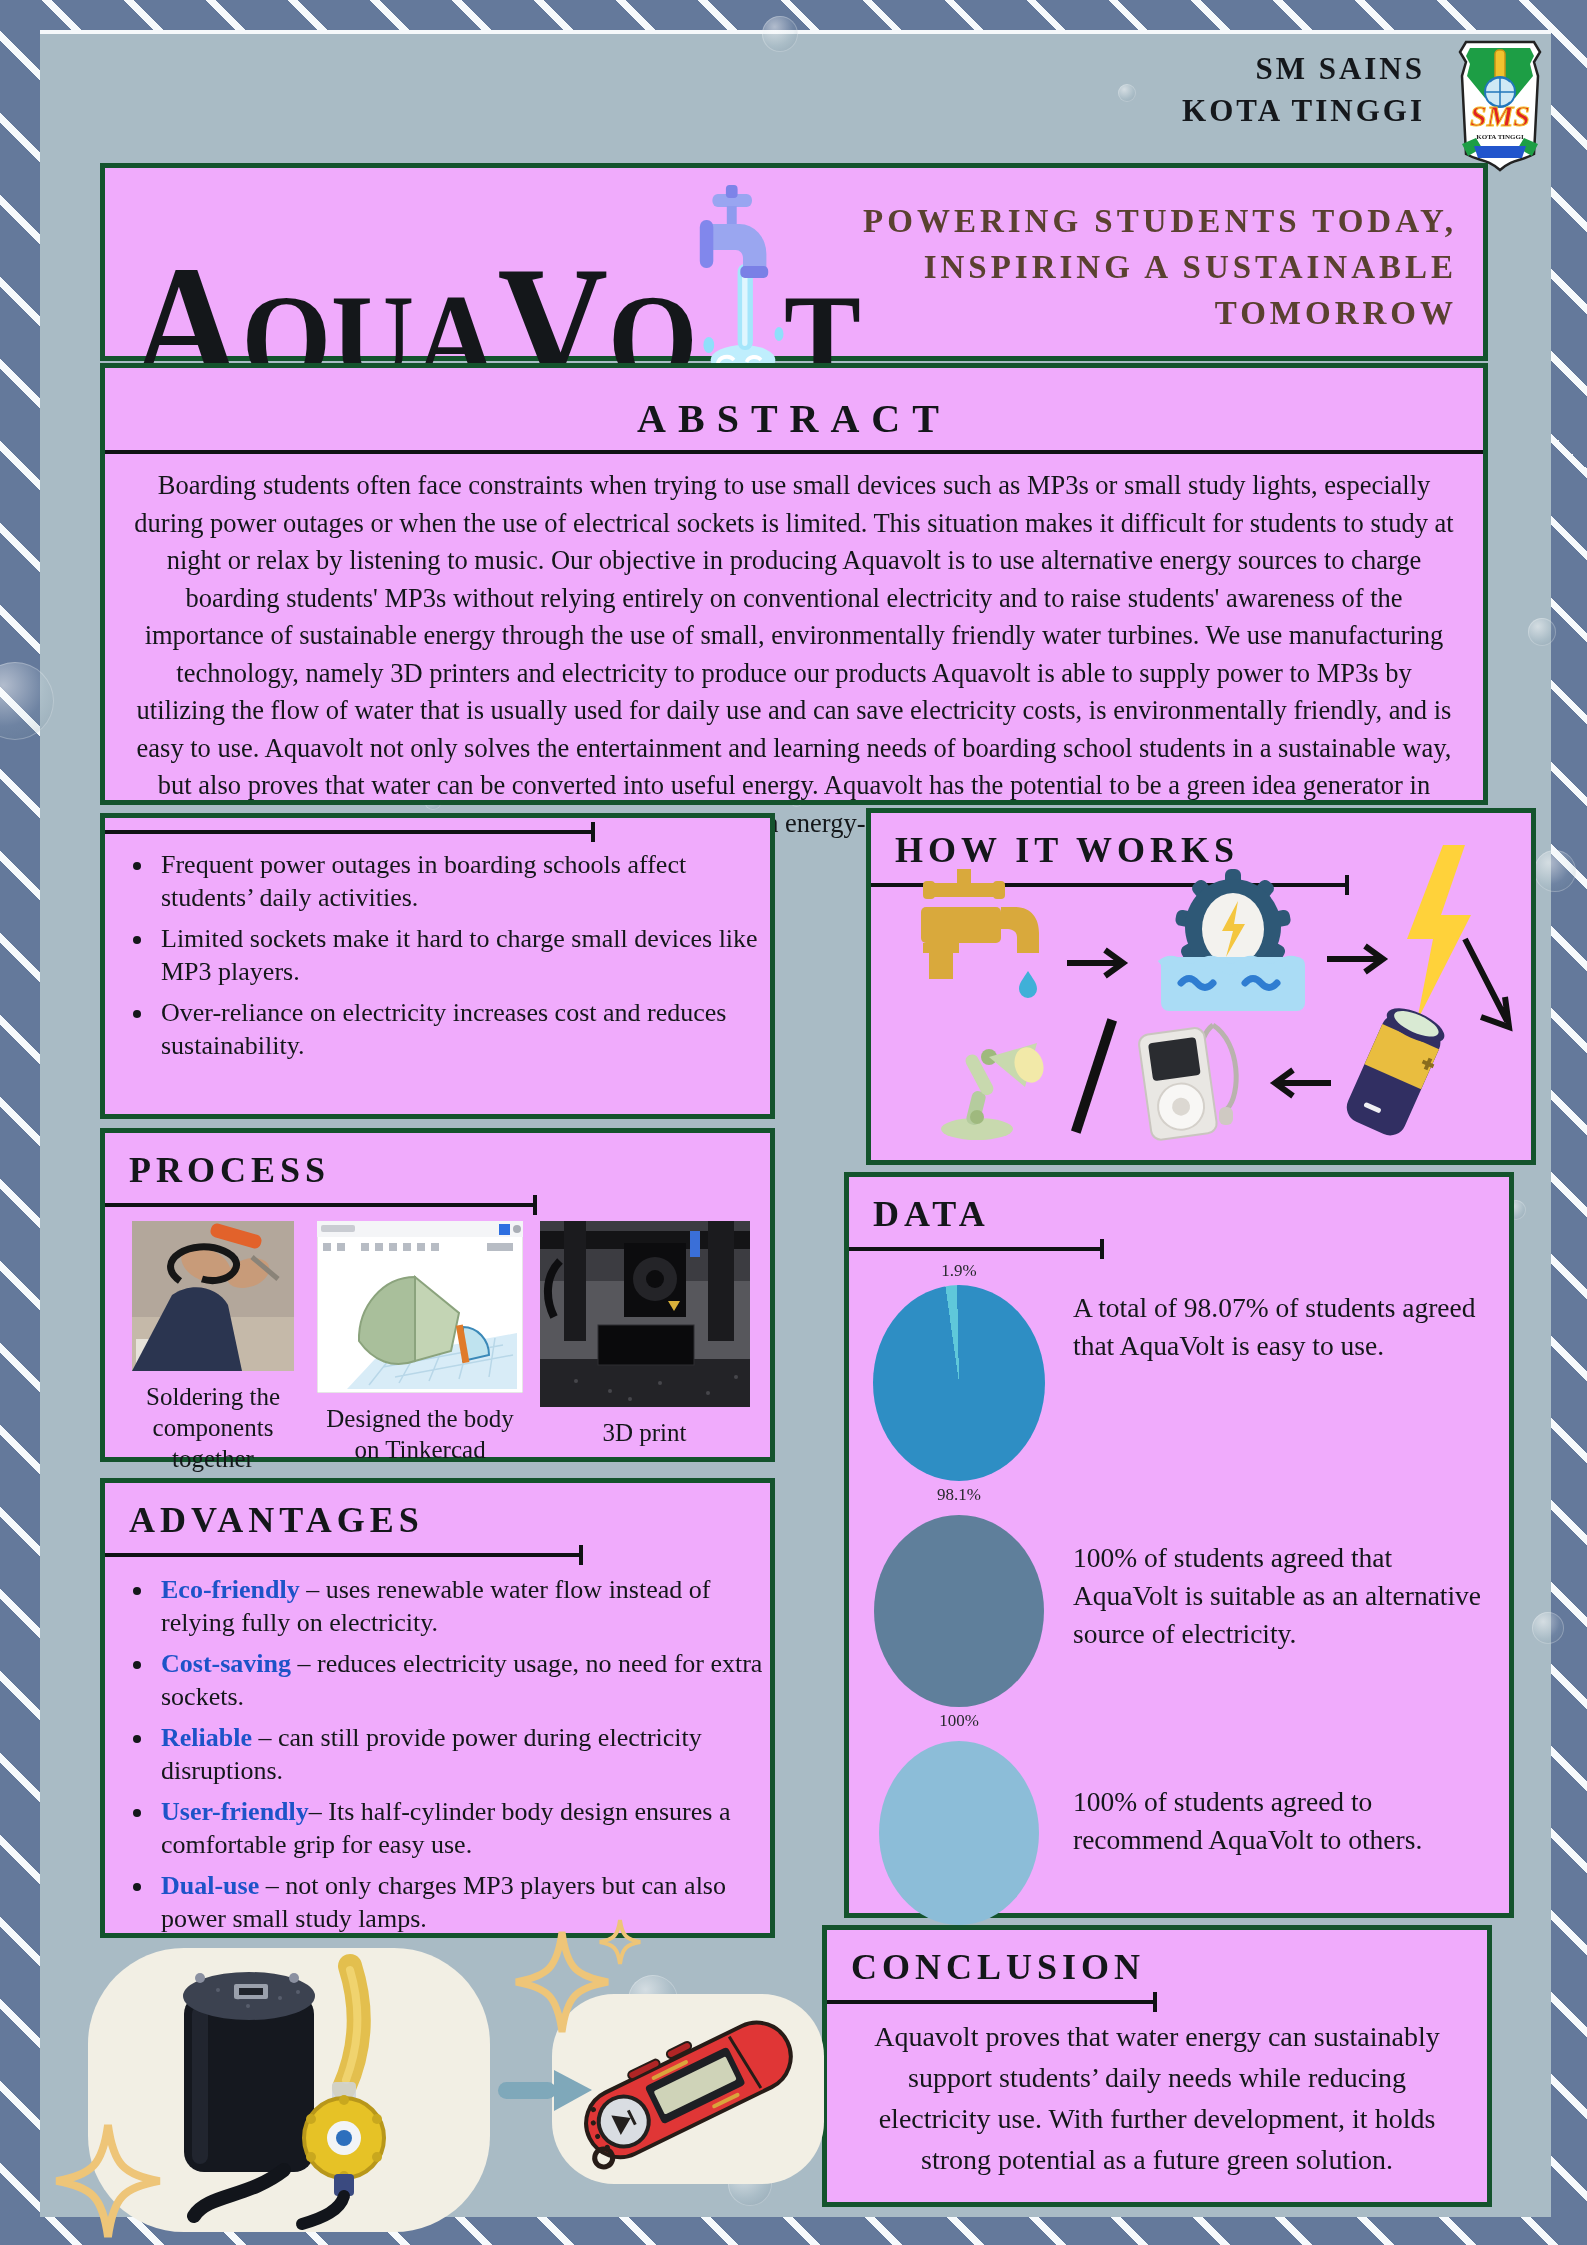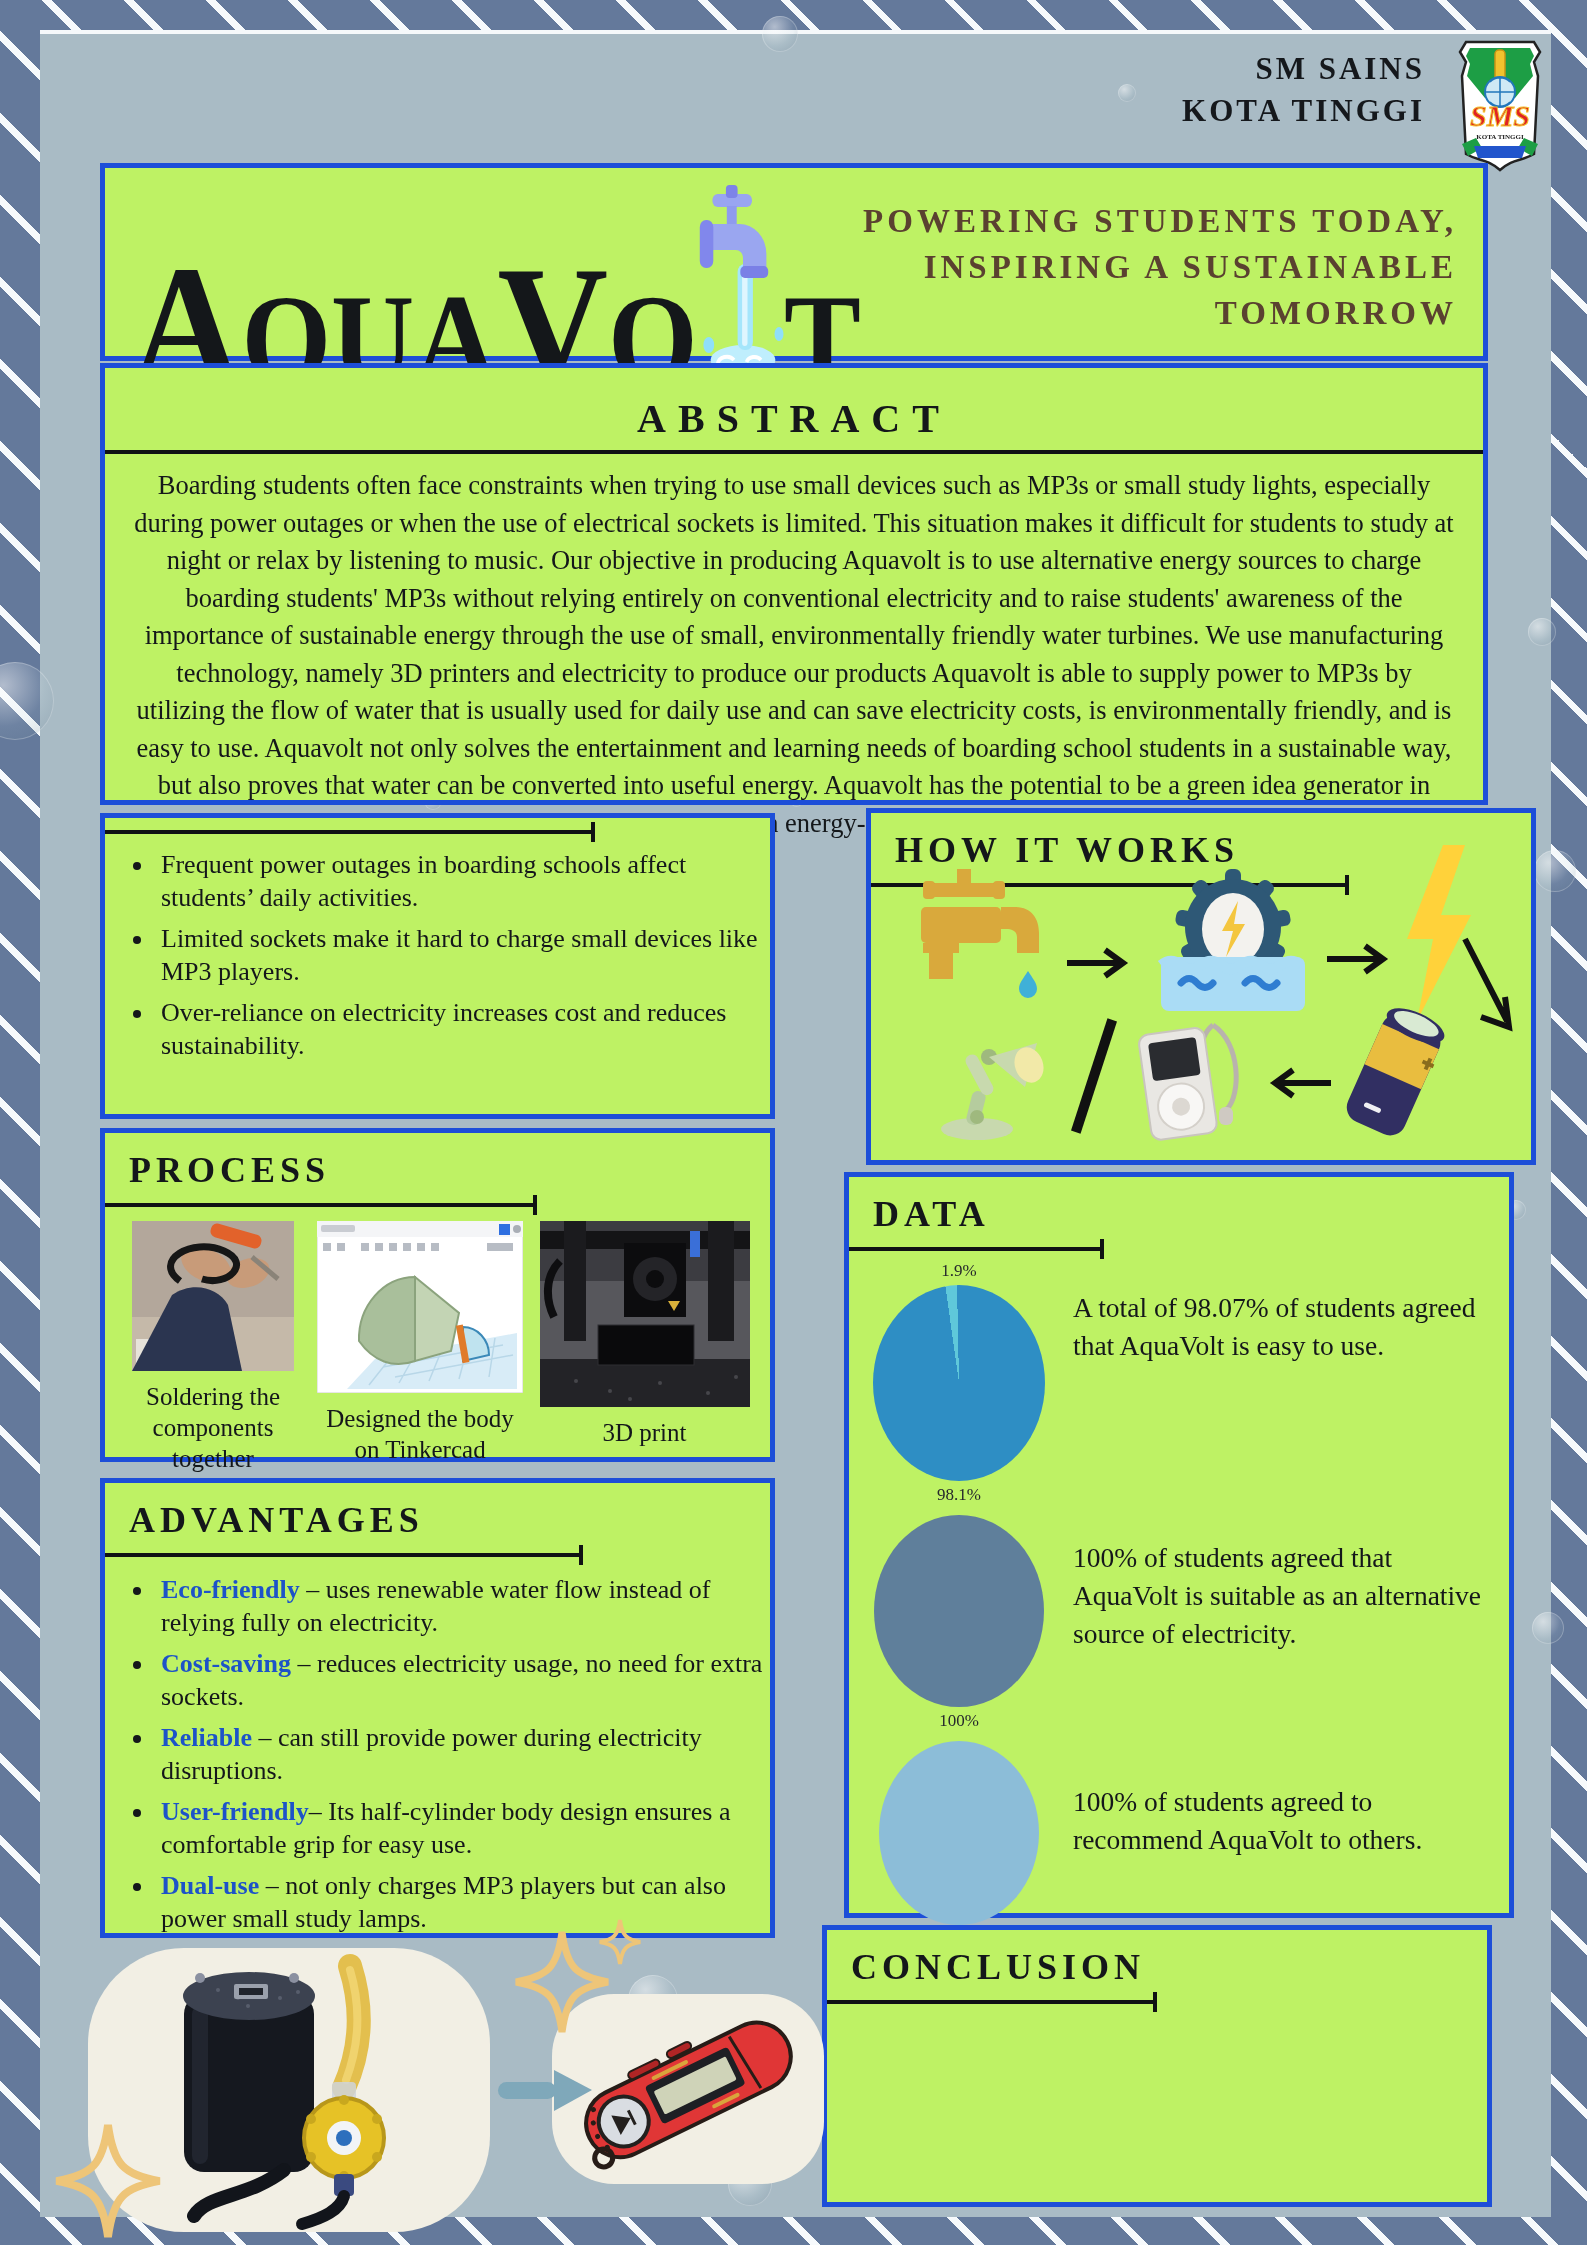--- a/index.html
+++ b/index.html
@@ -5,21 +5,21 @@
   html,body{margin:0;padding:0;background:#64799b;}
   .page{position:relative;width:1587px;height:2245px;background:#a9bbc5;overflow:hidden;
         font-family:Liberation Serif, serif;color:#14171a;}
   .frame{position:absolute;inset:0;
          background:repeating-linear-gradient(45deg,#64799b 0 51px,#f7fafc 51px 58px);}
   .inner-bg{position:absolute;left:40px;top:30px;right:36px;bottom:28px;background:#a9bbc5;
             border-top:4px solid #f5f8fa;}
   .bubble{position:absolute;border-radius:50%;z-index:1;
           background:radial-gradient(circle at 35% 30%,rgba(255,255,255,.5),rgba(185,205,215,.12) 55%,rgba(95,120,140,.28));
           box-shadow:inset 0 0 0 1px rgba(255,255,255,.25);}
-  .panel{position:absolute;background:#bef264;border:5px solid #1d4ed8;z-index:2;}
+  .panel{position:absolute;background:#f0abfc;border:5px solid #14532d;z-index:2;}
   .sec-title{font-weight:bold;font-size:36px;letter-spacing:5px;margin:16px 0 0 24px;}
   .rule{position:relative;height:4px;background:#101214;margin-top:12px;}
   .rule::after{content:"";position:absolute;right:0;top:-8px;width:4px;height:20px;background:#101214;}
   .list{margin:14px 0 0 50px;padding:0;font-size:26px;line-height:33px;}
   .list li{margin-bottom:8px;padding-left:6px;}
   .term{font-weight:bold;color:#1d53c8;}
   
   .school{position:absolute;right:162px;top:48px;text-align:right;font-weight:bold;
           font-size:31px;letter-spacing:3px;line-height:42px;color:#15181c;z-index:2;}
   .crest{position:absolute;left:1452px;top:40px;z-index:2;}
@@ -351,20 +351,21 @@
         <div class="pie" style="width: 160px; height: 184px; background: rgb(140, 189, 216);"></div>
         <div class="pie-label">100%</div>
       </div>
       <div class="data-caption" style="padding-top:46px">100% of students agreed to recommend AquaVolt to others.</div>
     </div>
   </div>
 
   <div class="panel conclusion-panel">
     <div class="sec-title">CONCLUSION</div>
     <div class="rule" style="width:330px"></div>
+    <div class="conclusion-body">Aquavolt proves that water energy can sustainably support students’ daily needs while reducing electricity use. With further development, it holds strong potential as a future green solution.</div>
   </div>
 
   <div class="blob" style="left:88px;top:1948px;width:402px;height:284px;border-radius:96px">
     <svg width="402" height="284" viewBox="0 0 402 284">
       <rect x="96" y="46" width="130" height="178" rx="20" fill="#15181f"></rect>
       <rect x="104" y="58" width="16" height="158" rx="8" fill="#262b36" opacity=".7"></rect>
       <ellipse cx="161" cy="48" rx="66" ry="24" fill="#3c4250"></ellipse>
       <g fill="#6a7080" opacity=".6">
         <circle cx="130" cy="42" r="2"></circle>
           <circle cx="150" cy="50" r="2"></circle>

